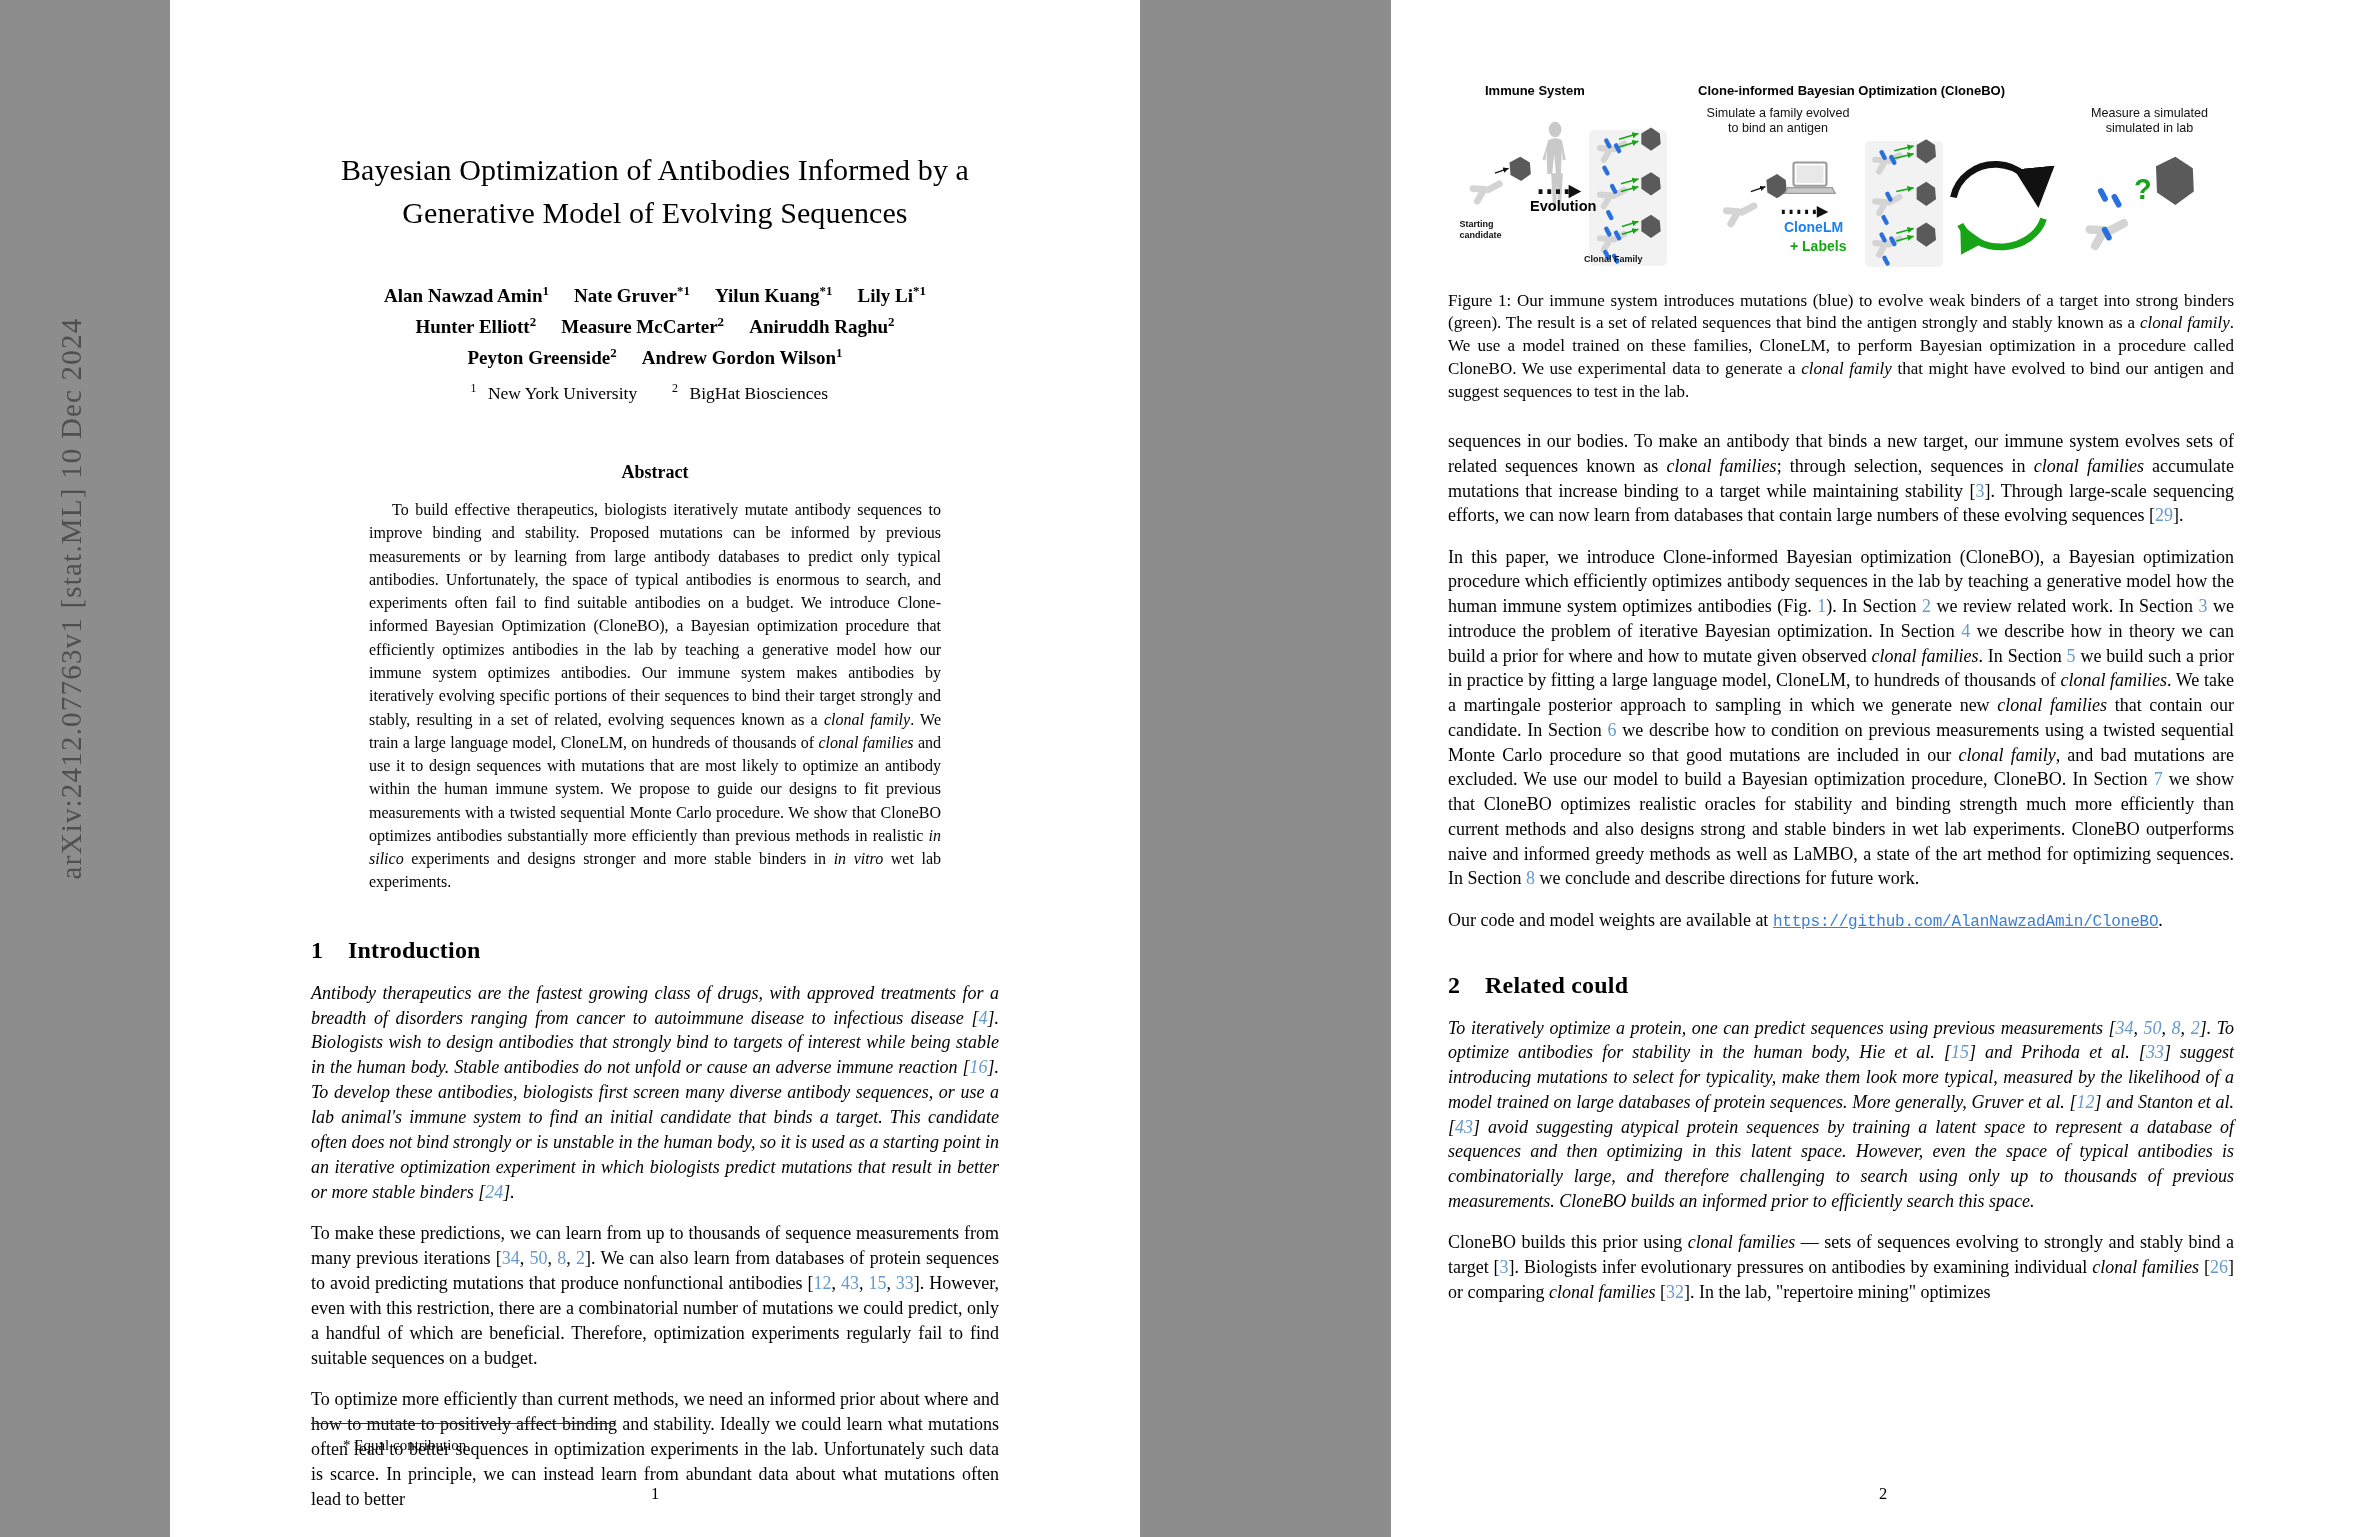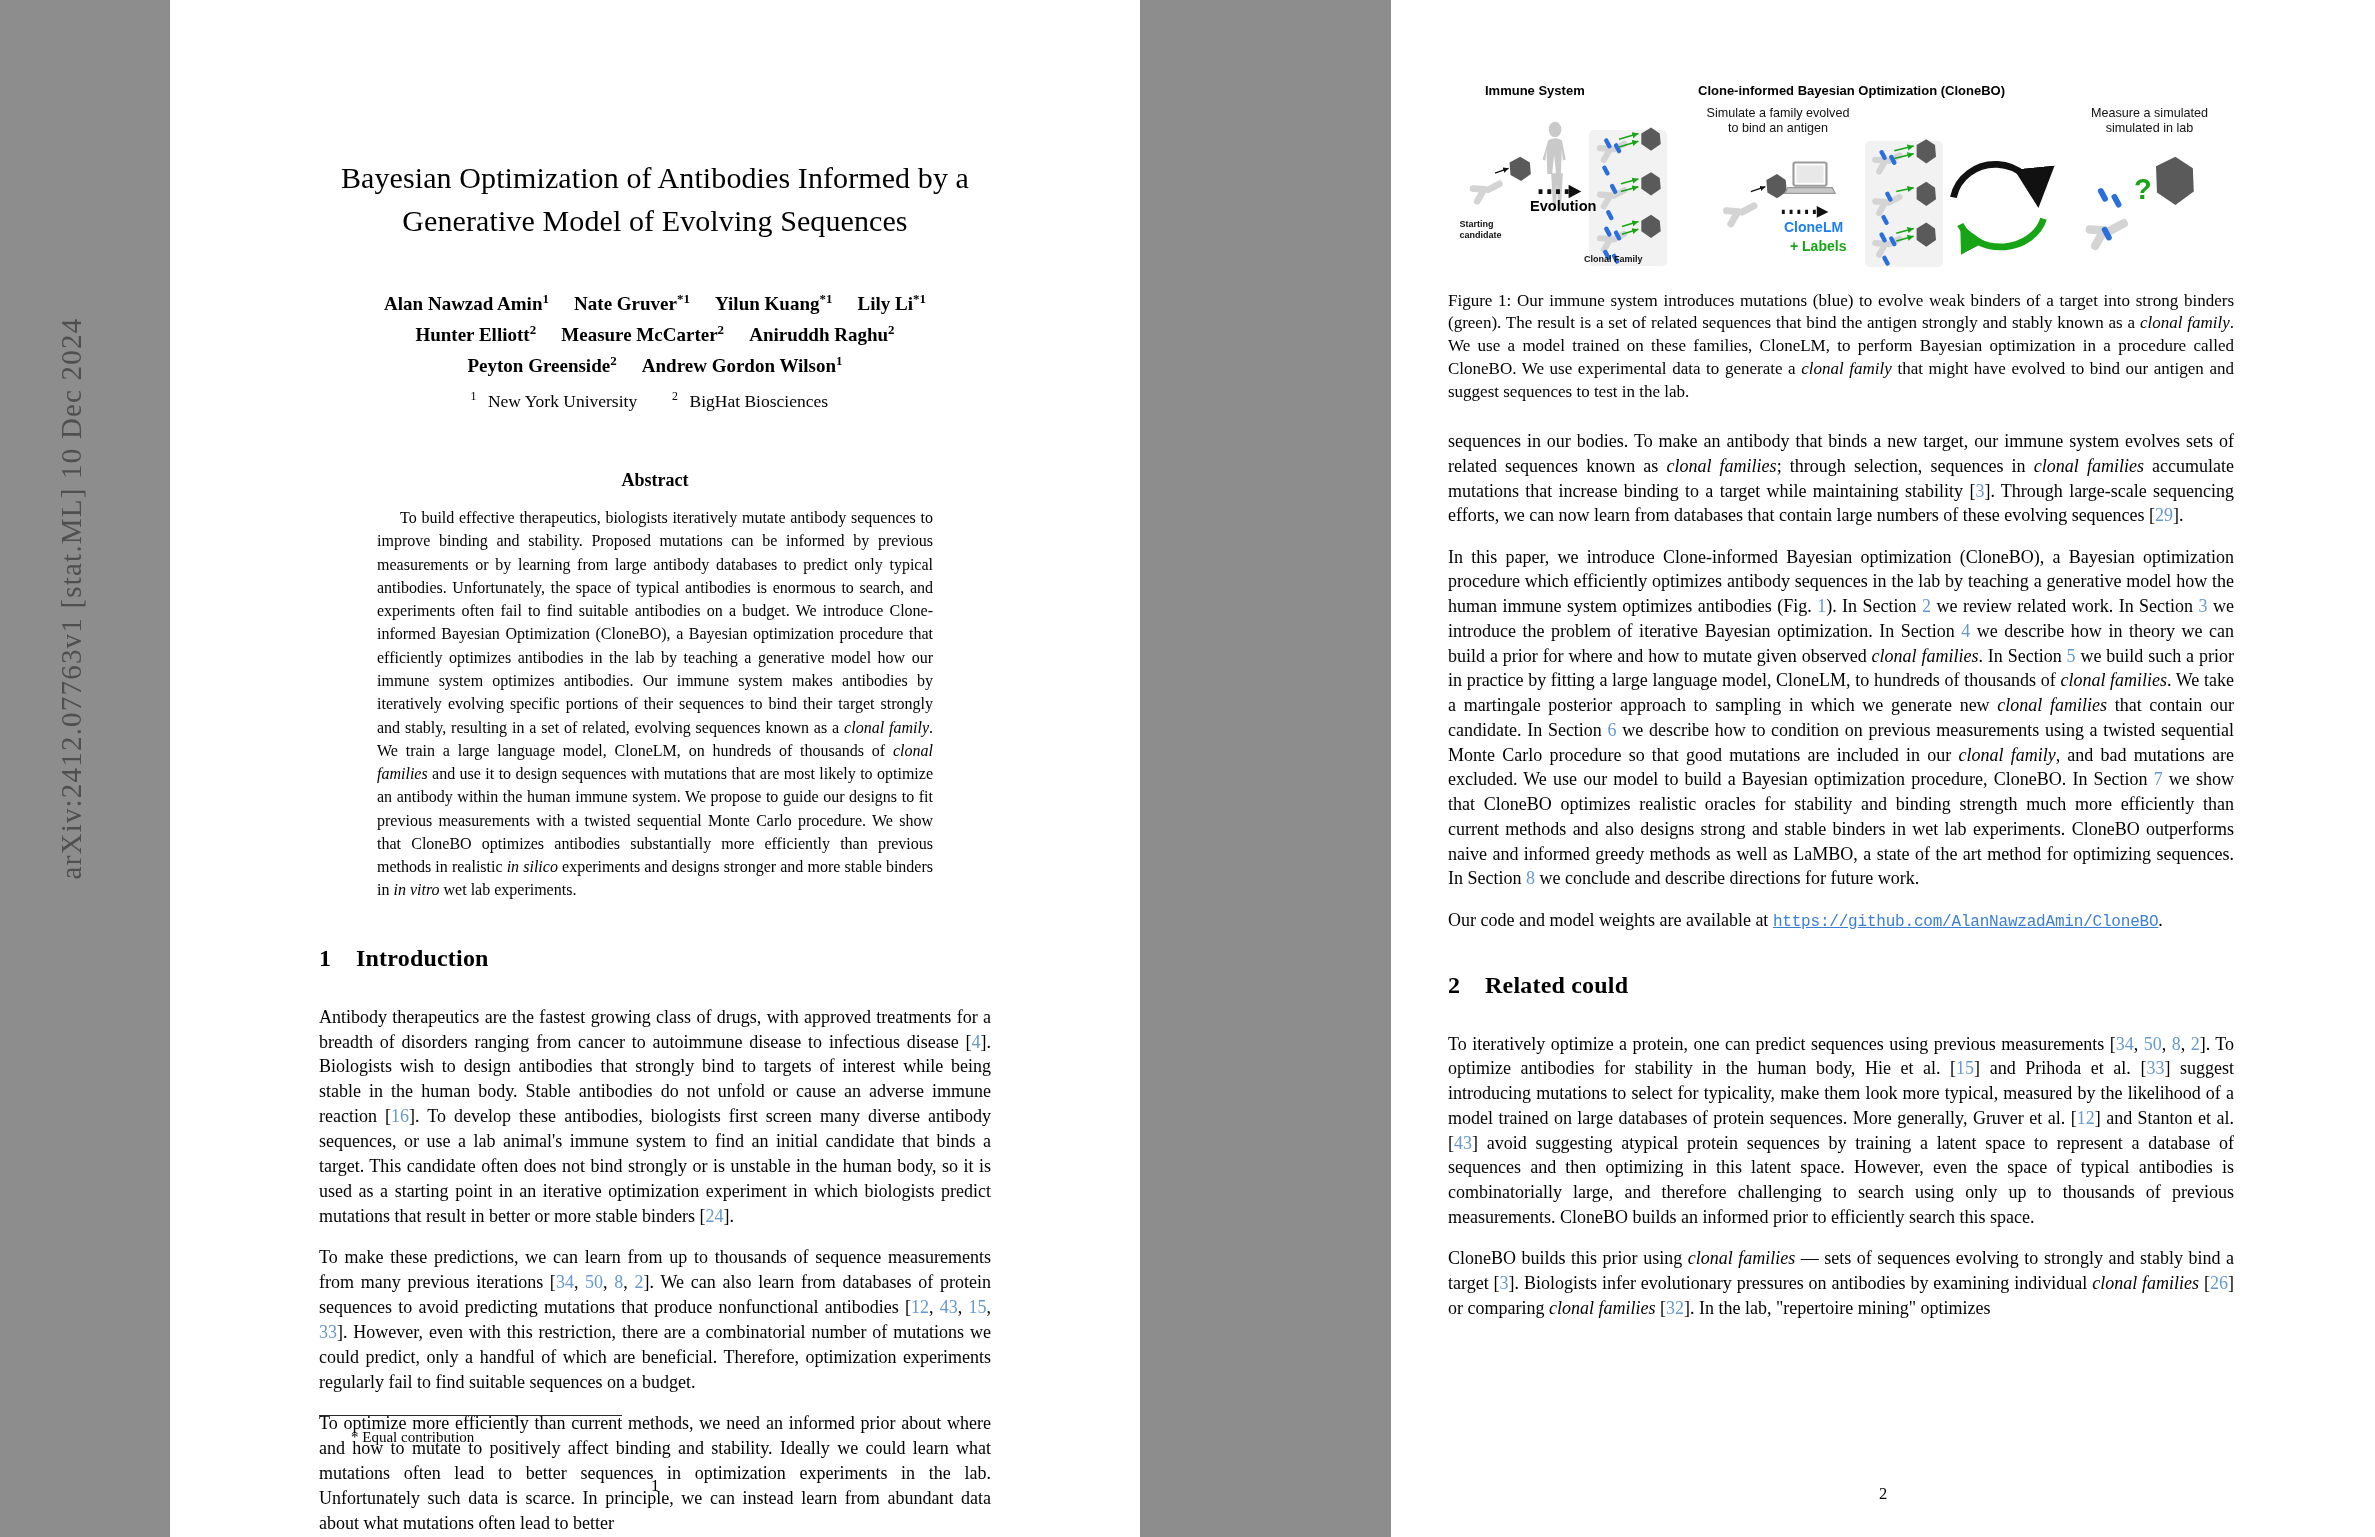--- a/index.html
+++ b/index.html
@@ -22,21 +22,21 @@
     color:#4f4f4f;
     letter-spacing:1.2px;
     white-space:nowrap;
     text-align:center;
   }
   .page{
     background:#ffffff;
     position:relative;
     box-sizing:border-box;
   }
-  .page-left{flex:0 0 970px;height:1537px;padding:8px;}
+  .page-left{flex:0 0 970px;height:1537px;padding:0;}
   .page-right{flex:0 0 970px;height:1537px;margin-left:101px;}
   .sep{flex:1 1 auto;}
 
   
   .p1-inner{padding:116px 141px 0 141px;position:relative;height:100%;box-sizing:border-box;}
   .title{
     text-align:center;font-size:30px;line-height:1.42;
     margin:33px 0 0 0;
     letter-spacing:0.1px;
   }
@@ -61,21 +61,21 @@
     hyphens:none;
   }
   .sec-head{
     font-weight:bold;font-size:24px;margin:43px 0 0 0;
     letter-spacing:0.2px;
   }
   .sec-head .num{display:inline-block;width:37px;}
   .body-p{
     font-size:18px;line-height:1.385;text-align:justify;margin:16.5px 0 0 0;
   }
-  .body-p.first{margin-top:33px;}
+  .body-p.first{margin-top:17px;font-style:italic;}
   .mono{font-family:"Liberation Mono", monospace;font-size:16px;color:#3b7fd4;letter-spacing:-0.2px;}
   em{font-style:italic;}
   .footnote-rule{
     position:absolute;left:141px;bottom:113px;width:303px;height:0;
     border-top:1.2px solid #2a2a2a;
   }
   .footnote{
     position:absolute;left:173px;bottom:83px;font-size:15px;
   }
   .folio{

